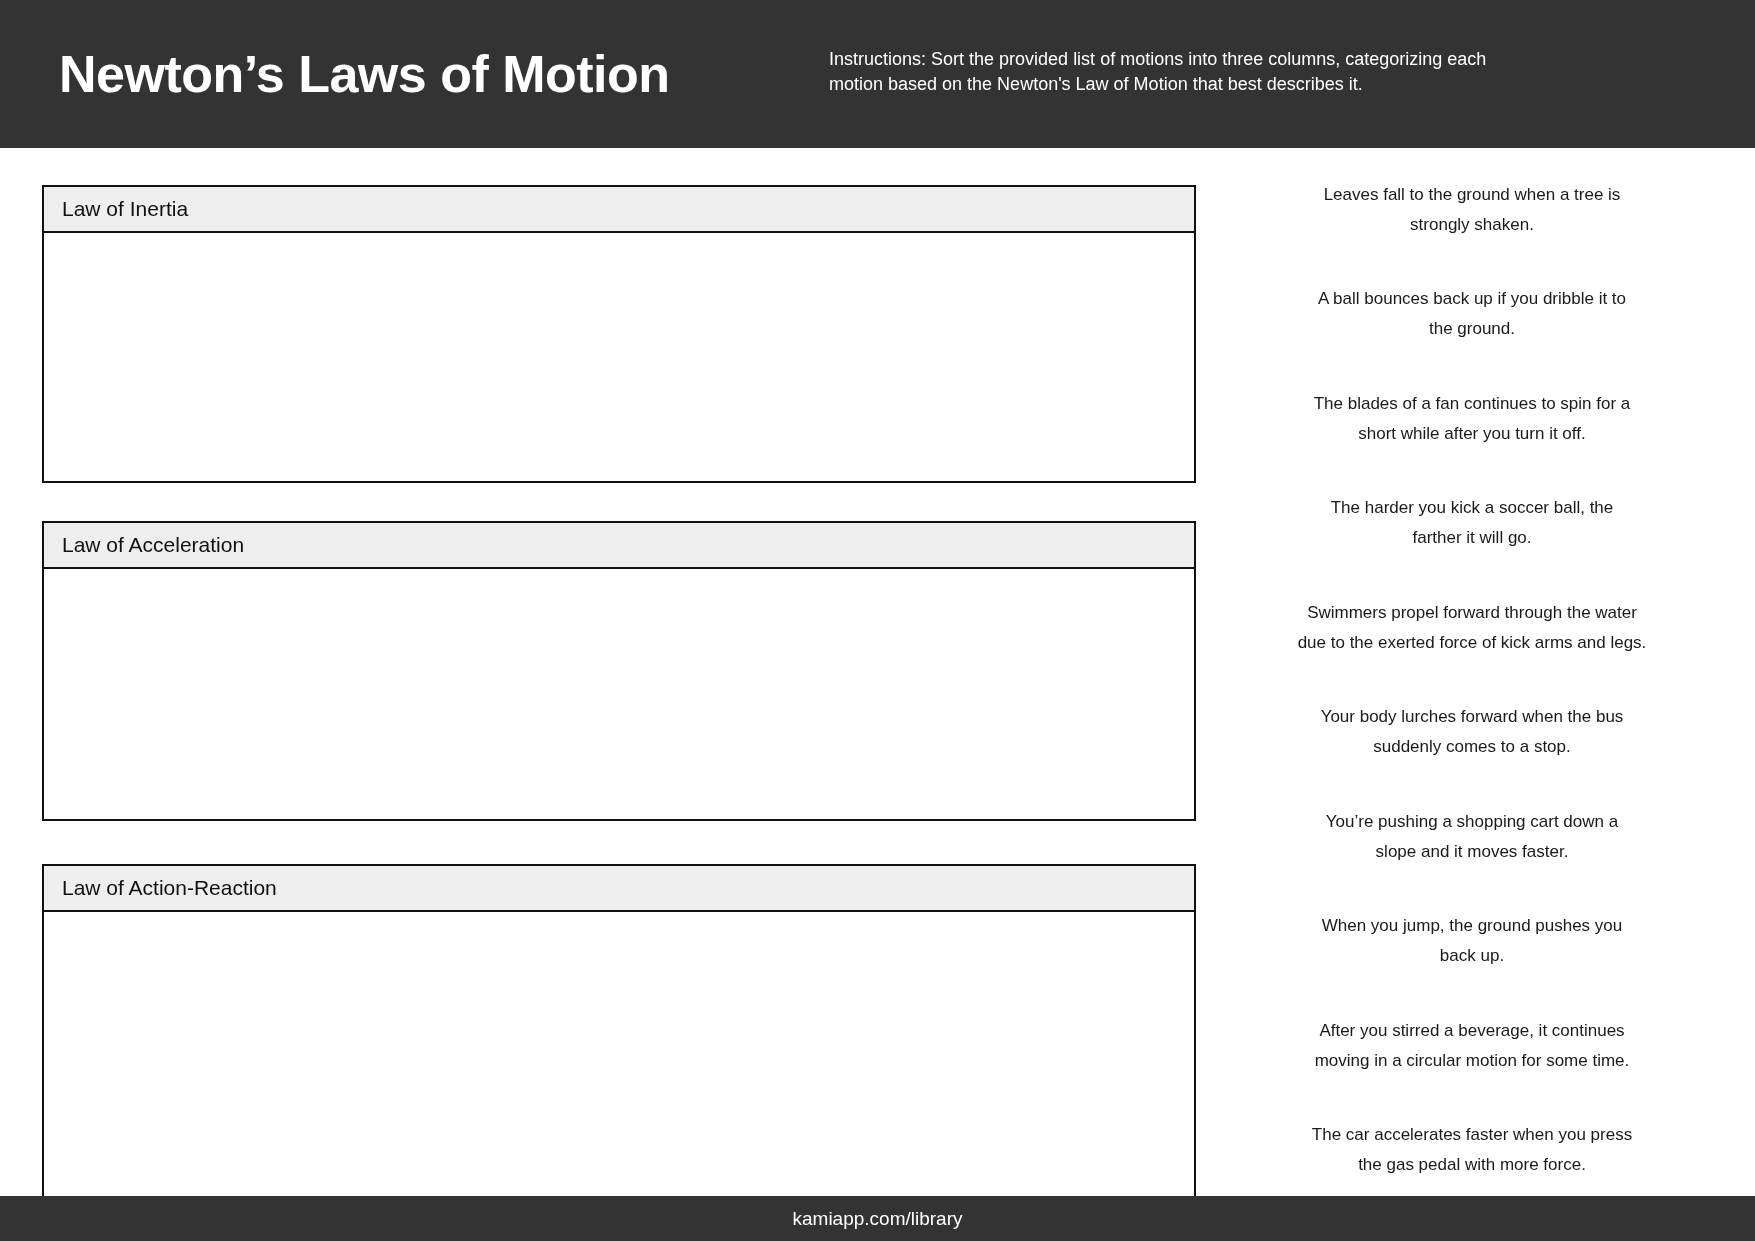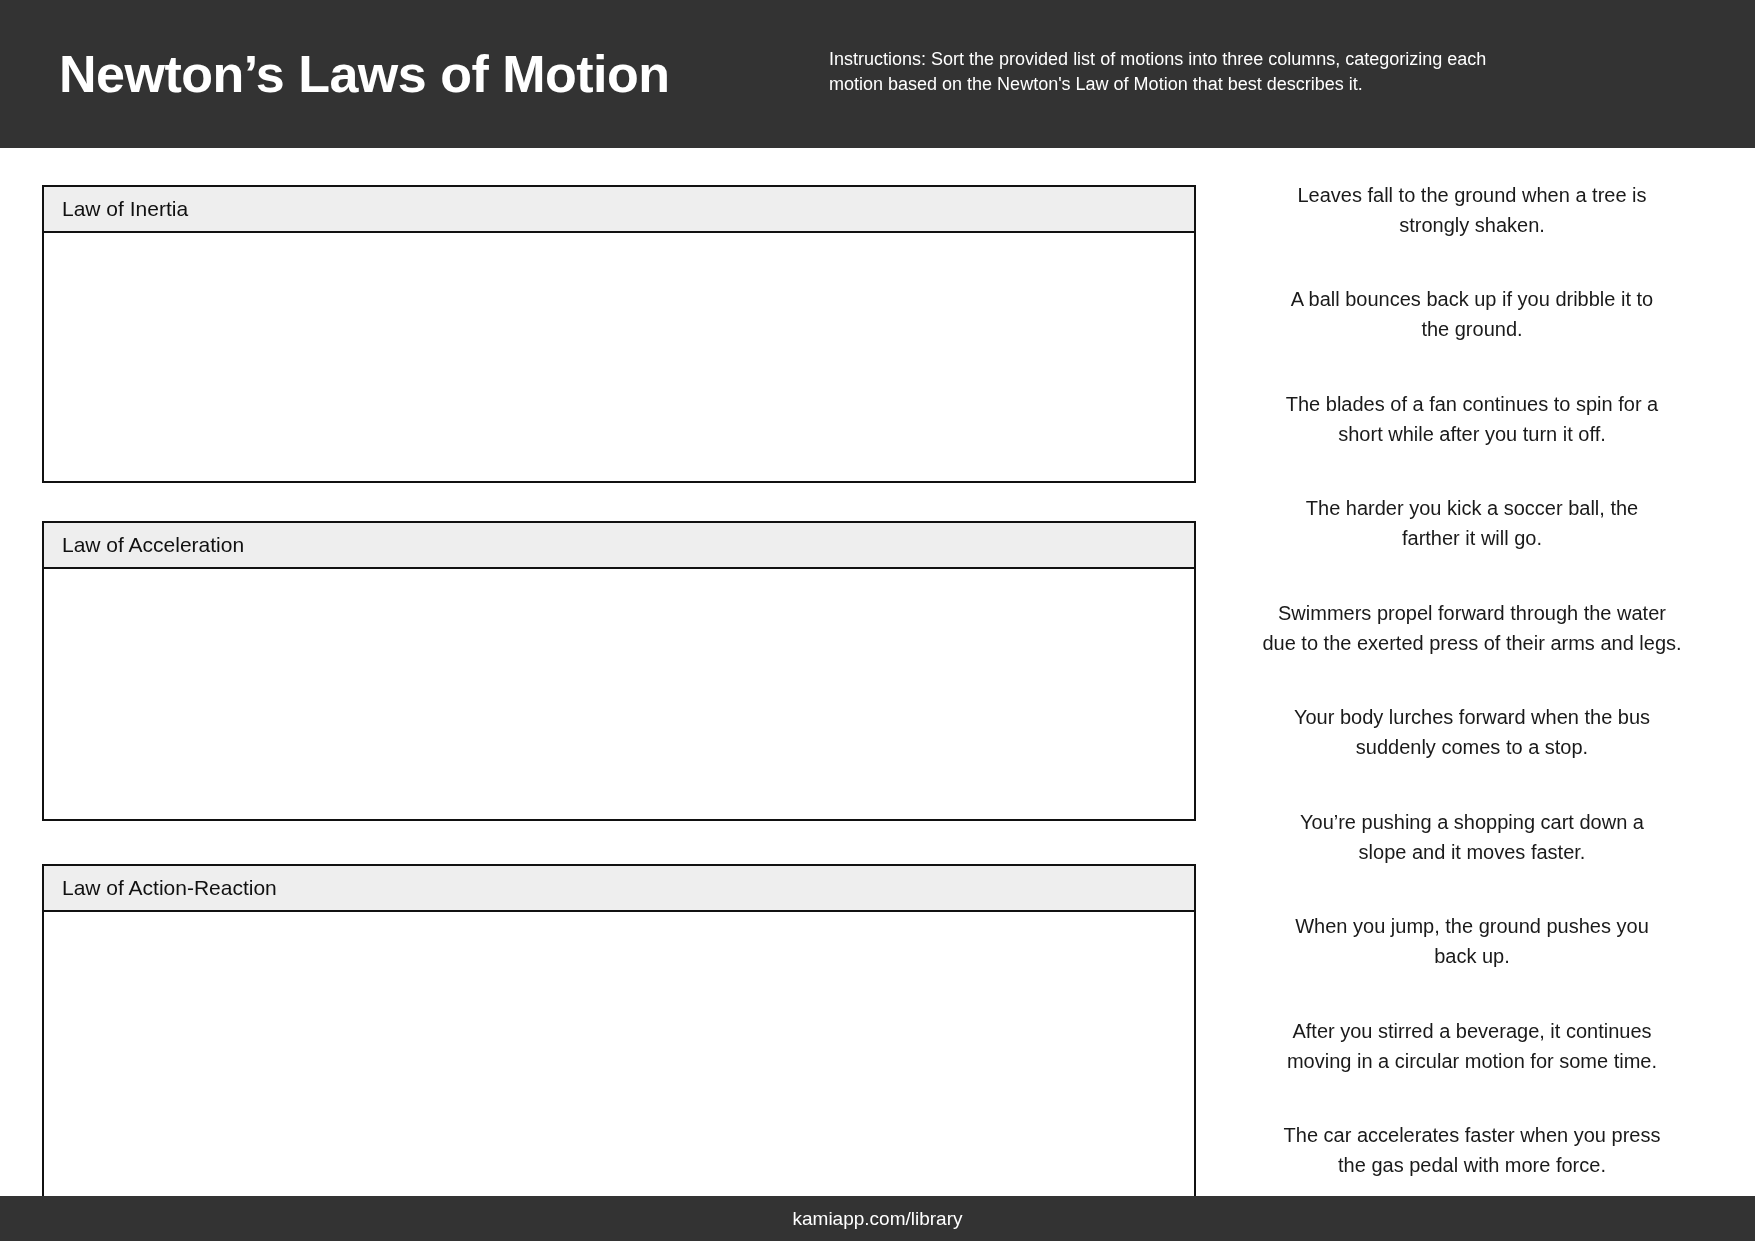--- a/index.html
+++ b/index.html
@@ -74,21 +74,21 @@
     left: 1205px; top: 180px;
     width: 534px; height: 1000px;
     display: flex;
     flex-direction: column;
     justify-content: space-between;
   }
   .motion-item {
     height: 60px;
     text-align: center;
     color: var(--text-dark, #1a1a1a);
-    font-size: 20px;
+    font-size: 17px;
     line-height: 30px;
     cursor: pointer;
   }
 
   
   .footerbar {
     position: absolute;
     left: 0; top: 1196px;
     width: 100%; height: 45px;
     background: var(--footer-bar, #333333);
@@ -148,21 +148,21 @@
     <div class="motion-item">
       <div>The blades of a fan continues to spin for a</div>
       <div>short while after you turn it off.</div>
     </div>
     <div class="motion-item">
       <div>The harder you kick a soccer ball, the</div>
       <div>farther it will go.</div>
     </div>
     <div class="motion-item">
       <div>Swimmers propel forward through the water</div>
-      <div>due to the exerted press of their arms and legs.</div>
+      <div>due to the exerted force of kick arms and legs.</div>
     </div>
     <div class="motion-item">
       <div>Your body lurches forward when the bus</div>
       <div>suddenly comes to a stop.</div>
     </div>
     <div class="motion-item">
       <div>You’re pushing a shopping cart down a</div>
       <div>slope and it moves faster.</div>
     </div>
     <div class="motion-item">

